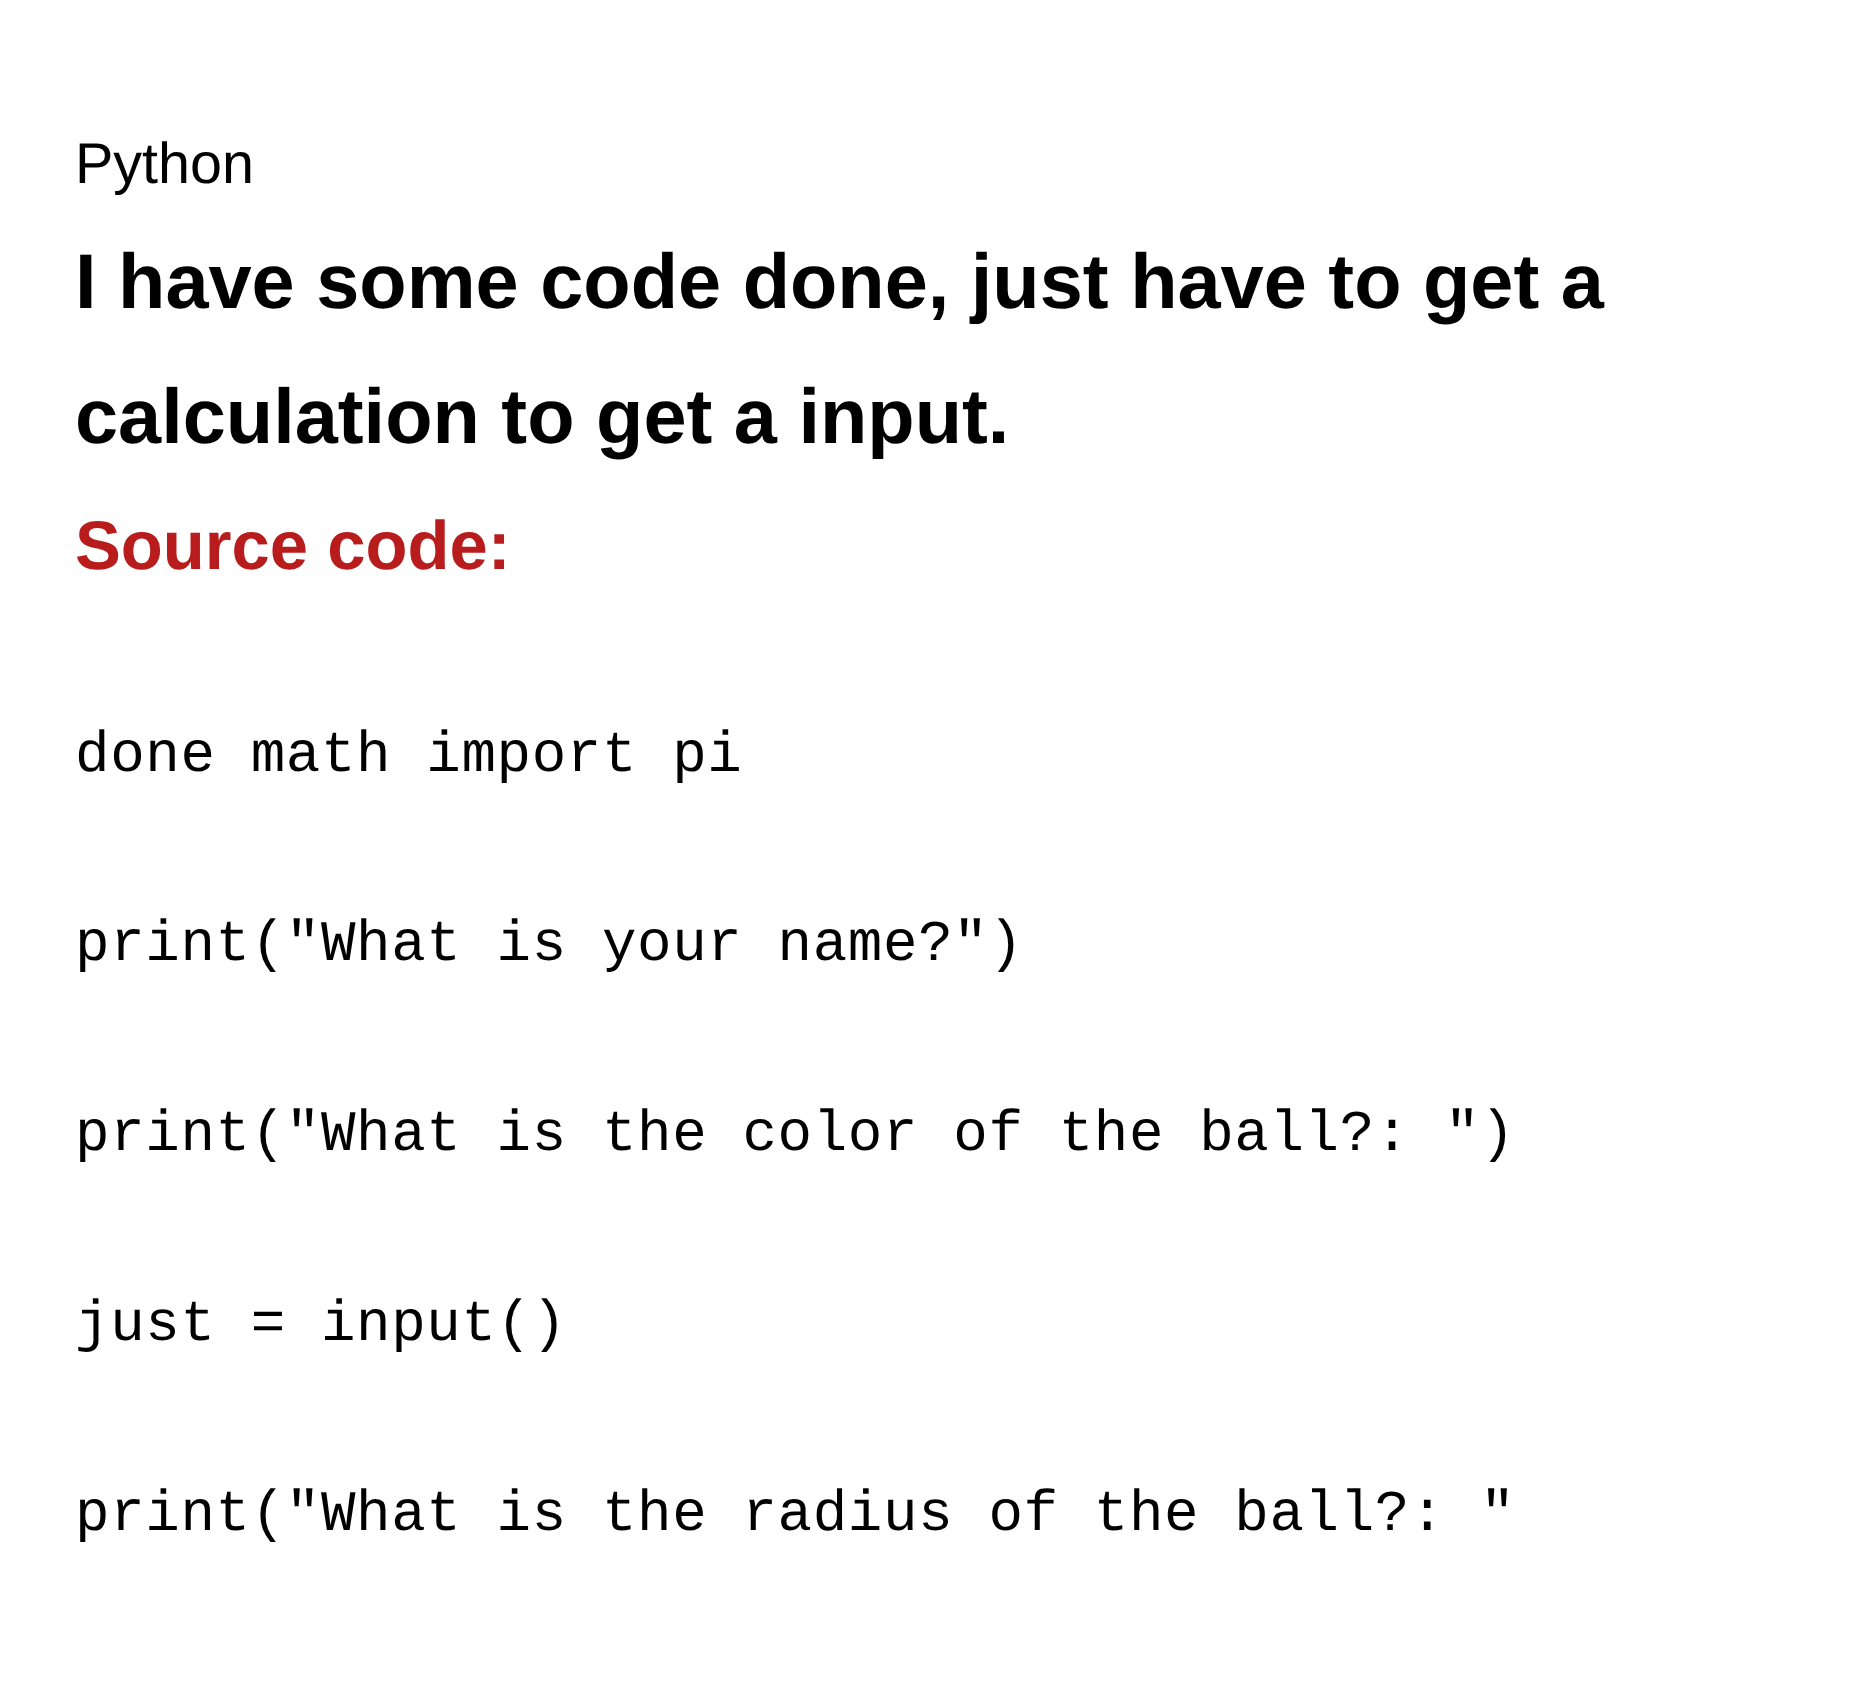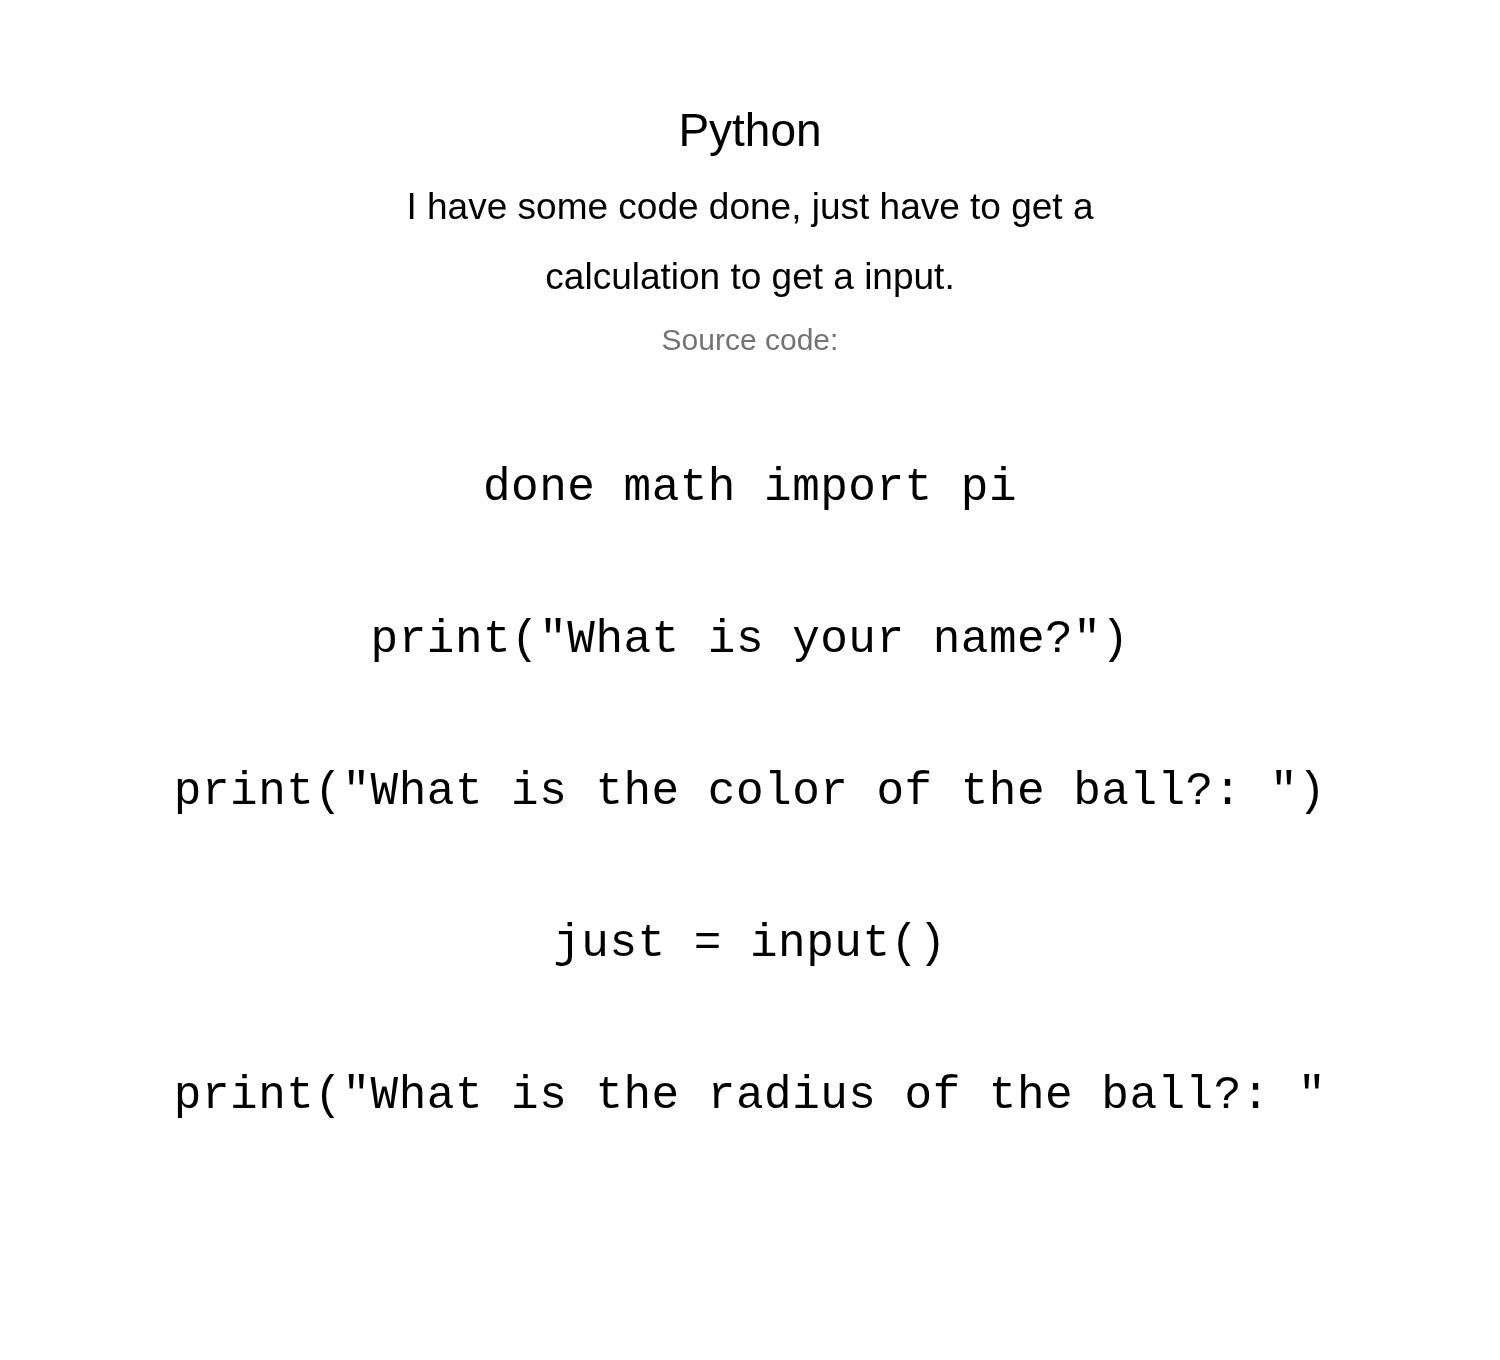--- a/index.html
+++ b/index.html
@@ -1,46 +1,45 @@
 <!DOCTYPE html>
 <html><head>
 <meta charset="utf-8">
 <style>
   * {
     margin: 0;
     padding: 0;
     box-sizing: border-box;
-    text-align: center;
   }
   body {
     width: 1500px;
     height: 1360px;
     background: #ffffff;
     font-family: -apple-system, BlinkMacSystemFont, "Segoe UI", Helvetica, Arial, sans-serif;
     padding: 95px 60px 60px 60px;
     overflow: hidden;
   }
   .heading {
     font-size: 46px;
     font-weight: 400;
     color: #000000;
     line-height: 1.55;
     margin-bottom: 12px;
   }
   .description {
-    font-size: 37px;
-    font-weight: 400;
+    font-size: 62px;
+    font-weight: 700;
     color: #000000;
     line-height: 1.55;
     margin-bottom: 12px;
   }
   .label {
-    font-size: 30px;
-    font-weight: 400;
-    color: #737373;
+    font-size: 55px;
+    font-weight: 700;
+    color: #b91c1c;
     line-height: 1.55;
     margin-bottom: 12px;
   }
   .code-block {
     font-family: "Courier New", Courier, monospace;
     font-size: 46px;
     font-weight: 400;
     color: #000000;
     line-height: 1.65;
     white-space: pre;

